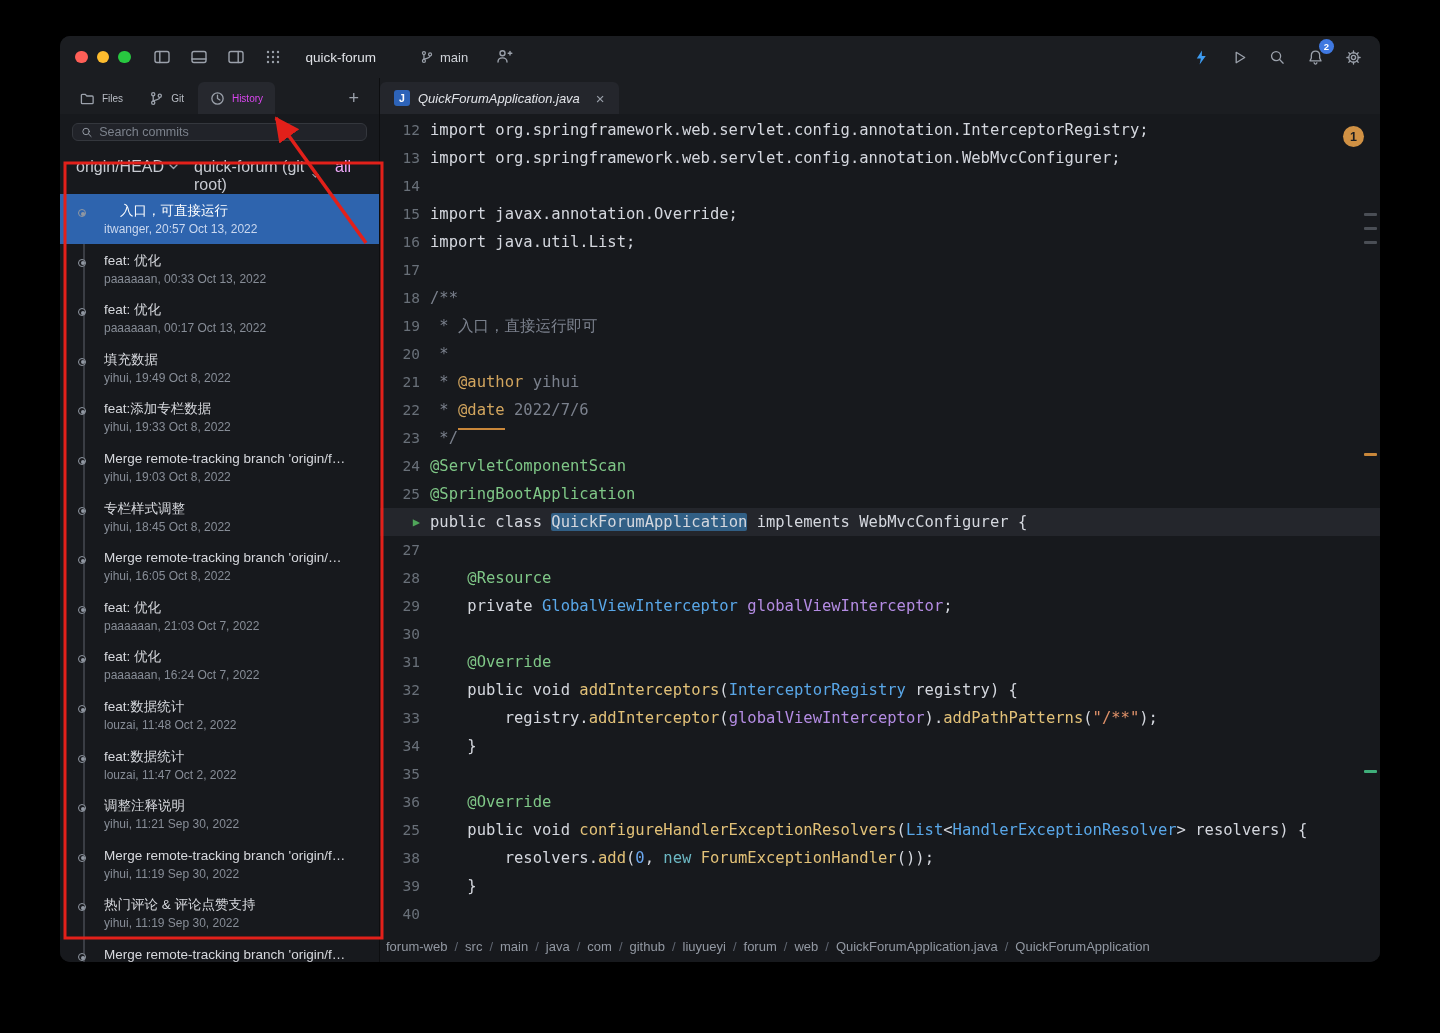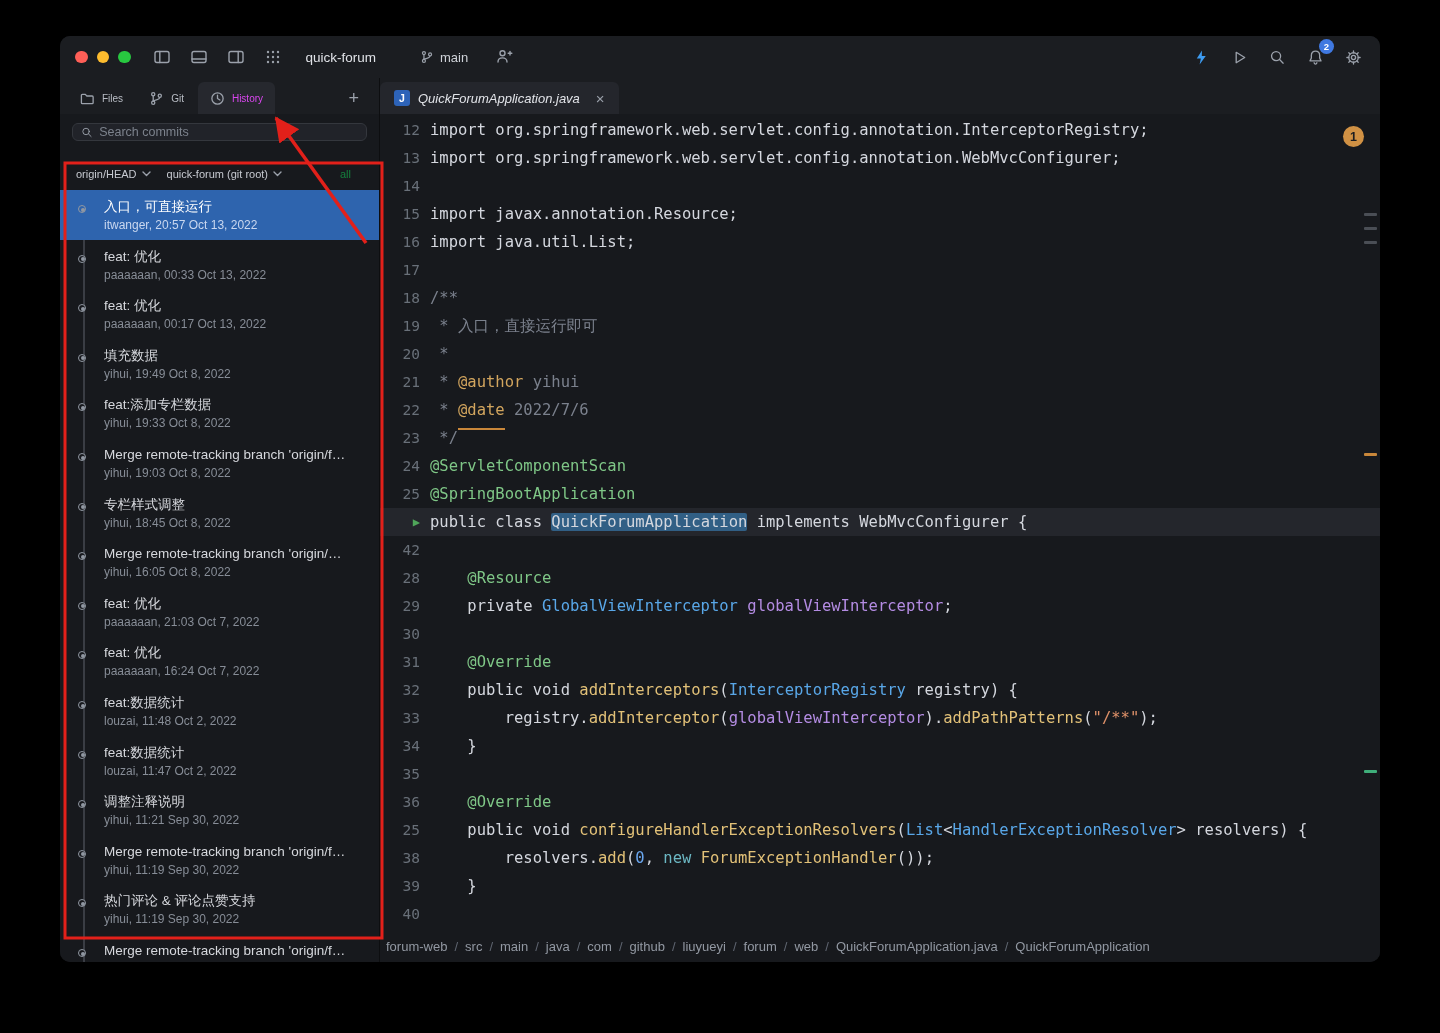--- a/index.html
+++ b/index.html
@@ -40,37 +40,37 @@
           font-size:10px; border-radius:6px 6px 0 0; }
   .stab.active { background:#26282e; color:#d946ef; }
   .stab-plus { margin-left:auto; color:#9ba1ab; font-size:18px; display:flex;
                align-items:center; padding:0 12px; }
   .search-wrap { flex:0 0 44px; padding:9px 12px; }
   .search-box { height:18px; background:#212329; border:1px solid #34373d; border-radius:6px;
                 display:flex; align-items:center; padding:0 8px; gap:6px; }
   .search-box input { background:transparent; border:none; outline:none; color:#d4d7dd;
                       font-size:12.5px; width:100%; font-family:inherit; }
   .search-box input::placeholder { color:#7c828c; }
-  .filters { flex:0 0 32px; display:flex; align-items:center; padding:0 16px; gap:16px;
-             font-size:11px; color:#c7cad1; }
+  .filters { flex:0 0 32px; display:flex; align-items:flex-start; padding:0 16px; gap:16px;
+             font-size:16px; color:#c7cad1; }
   .f-item { display:flex; align-items:center; gap:5px; }
-  .f-all { margin-left:auto; color:#15803d; padding-right:12px; }
+  .f-all { margin-left:auto; color:#f0abfc; padding-right:12px; }
 
   .commits { flex:1; position:relative; overflow:hidden; }
   .commits::before { content:""; position:absolute; left:23px; top:0; bottom:0;
                      width:1.5px; background:#3a3d44; }
   .commit { position:relative; height:49.6px; padding:8px 12px 0 44px; overflow:hidden; }
   .commit.selected { background:#2e64ae; }
   .commit .dot { position:absolute; left:18px; top:15px; width:8px; height:8px;
                  border:1.6px solid #9198a2; border-radius:50%; background:#17191d; }
   .commit .dot::after { content:""; position:absolute; left:1.6px; top:1.6px; width:4px;
                         height:4px; border-radius:50%; background:#9198a2; }
   .commit.selected .dot { background:#2e64ae; }
   .c-title { color:#d6d8dd; font-size:13.5px; line-height:17px; white-space:nowrap; overflow:hidden; }
-  .commit.selected .c-title { color:#fff; }
+  .commit.selected .c-title { color:#fff;margin-left:16px; }
   .c-meta { color:#878d97; font-size:12px; margin-top:3px; white-space:nowrap; }
   .commit.selected .c-meta { color:#c9d7ef; }
 
   
   .editor-col { flex:1; display:flex; flex-direction:column; min-width:0; background:#17191d; }
   .ed-tabs { flex:0 0 36px; background:#1b1d21; display:flex; align-items:stretch; padding:4px 0 0 0; }
   .ed-tab { display:flex; align-items:center; gap:8px; padding:0 14px; background:#24262c;
             border-radius:6px 6px 0 0; color:#e2e4e9; font-size:13px; }
   .jicon { width:16px; height:16px; border-radius:3px; background:#2d63b8; color:#fff;
            font-size:10.5px; font-weight:bold; display:flex; align-items:center; justify-content:center; }
@@ -364,33 +364,33 @@
           <span class="jicon">J</span>
           <span class="ed-tab-name">QuickForumApplication.java</span>
           <span class="ed-tab-close">×</span>
         </div>
       </div>
       <div class="ed-main">
         <div id="code-lines">
             <div class="cl"><span class="gut">12</span><span class="code"><span class="tk-pl">import org.springframework.web.servlet.config.annotation.InterceptorRegistry;</span></span></div>
             <div class="cl"><span class="gut">13</span><span class="code"><span class="tk-pl">import org.springframework.web.servlet.config.annotation.WebMvcConfigurer;</span></span></div>
             <div class="cl"><span class="gut">14</span><span class="code"></span></div>
-            <div class="cl"><span class="gut">15</span><span class="code"><span class="tk-pl">import javax.annotation.Resource;</span></span></div>
+            <div class="cl"><span class="gut">15</span><span class="code"><span class="tk-pl">import javax.annotation.Override;</span></span></div>
             <div class="cl"><span class="gut">16</span><span class="code"><span class="tk-pl">import java.util.List;</span></span></div>
             <div class="cl"><span class="gut">17</span><span class="code"></span></div>
             <div class="cl"><span class="gut">18</span><span class="code"><span class="tk-cm">/**</span></span></div>
             <div class="cl"><span class="gut">19</span><span class="code"><span class="tk-cm"> * 入口，直接运行即可</span></span></div>
             <div class="cl"><span class="gut">20</span><span class="code"><span class="tk-cm"> *</span></span></div>
             <div class="cl"><span class="gut">21</span><span class="code"><span class="tk-cm"> * </span><span class="tk-tag">@author</span><span class="tk-cm"> yihui</span></span></div>
             <div class="cl"><span class="gut">22</span><span class="code"><span class="tk-cm"> * </span><span class="tk-tag tk-warn">@date</span><span class="tk-cm"> 2022/7/6</span></span></div>
             <div class="cl"><span class="gut">23</span><span class="code"><span class="tk-cm"> */</span></span></div>
             <div class="cl"><span class="gut">24</span><span class="code"><span class="tk-ann">@ServletComponentScan</span></span></div>
             <div class="cl"><span class="gut">25</span><span class="code"><span class="tk-ann">@SpringBootApplication</span></span></div>
             <div class="cl current"><span class="gut run">▶</span><span class="code"><span class="tk-pl">public class </span><span class="tk-pl tk-sel">QuickForumApplication</span><span class="tk-pl"> implements WebMvcConfigurer {</span></span></div>
-            <div class="cl"><span class="gut">42</span><span class="code"></span></div>
+            <div class="cl"><span class="gut">27</span><span class="code"></span></div>
             <div class="cl"><span class="gut">28</span><span class="code"><span class="tk-pl">    </span><span class="tk-ann">@Resource</span></span></div>
             <div class="cl"><span class="gut">29</span><span class="code"><span class="tk-pl">    private </span><span class="tk-ty">GlobalViewInterceptor</span><span class="tk-pl"> </span><span class="tk-fld">globalViewInterceptor</span><span class="tk-pl">;</span></span></div>
             <div class="cl"><span class="gut">30</span><span class="code"></span></div>
             <div class="cl"><span class="gut">31</span><span class="code"><span class="tk-pl">    </span><span class="tk-ann">@Override</span></span></div>
             <div class="cl"><span class="gut">32</span><span class="code"><span class="tk-pl">    public void </span><span class="tk-mth">addInterceptors</span><span class="tk-pl">(</span><span class="tk-ty">InterceptorRegistry</span><span class="tk-pl"> registry) {</span></span></div>
             <div class="cl"><span class="gut">33</span><span class="code"><span class="tk-pl">        registry.</span><span class="tk-mth">addInterceptor</span><span class="tk-pl">(</span><span class="tk-fld">globalViewInterceptor</span><span class="tk-pl">).</span><span class="tk-mth">addPathPatterns</span><span class="tk-pl">(</span><span class="tk-str">"/**"</span><span class="tk-pl">);</span></span></div>
             <div class="cl"><span class="gut">34</span><span class="code"><span class="tk-pl">    }</span></span></div>
             <div class="cl"><span class="gut">35</span><span class="code"></span></div>
             <div class="cl"><span class="gut">36</span><span class="code"><span class="tk-pl">    </span><span class="tk-ann">@Override</span></span></div>
             <div class="cl"><span class="gut">25</span><span class="code"><span class="tk-pl">    public void </span><span class="tk-mth">configureHandlerExceptionResolvers</span><span class="tk-pl">(</span><span class="tk-ty">List</span><span class="tk-pl">&lt;</span><span class="tk-ty">HandlerExceptionResolver</span><span class="tk-pl">&gt; resolvers) {</span></span></div>

